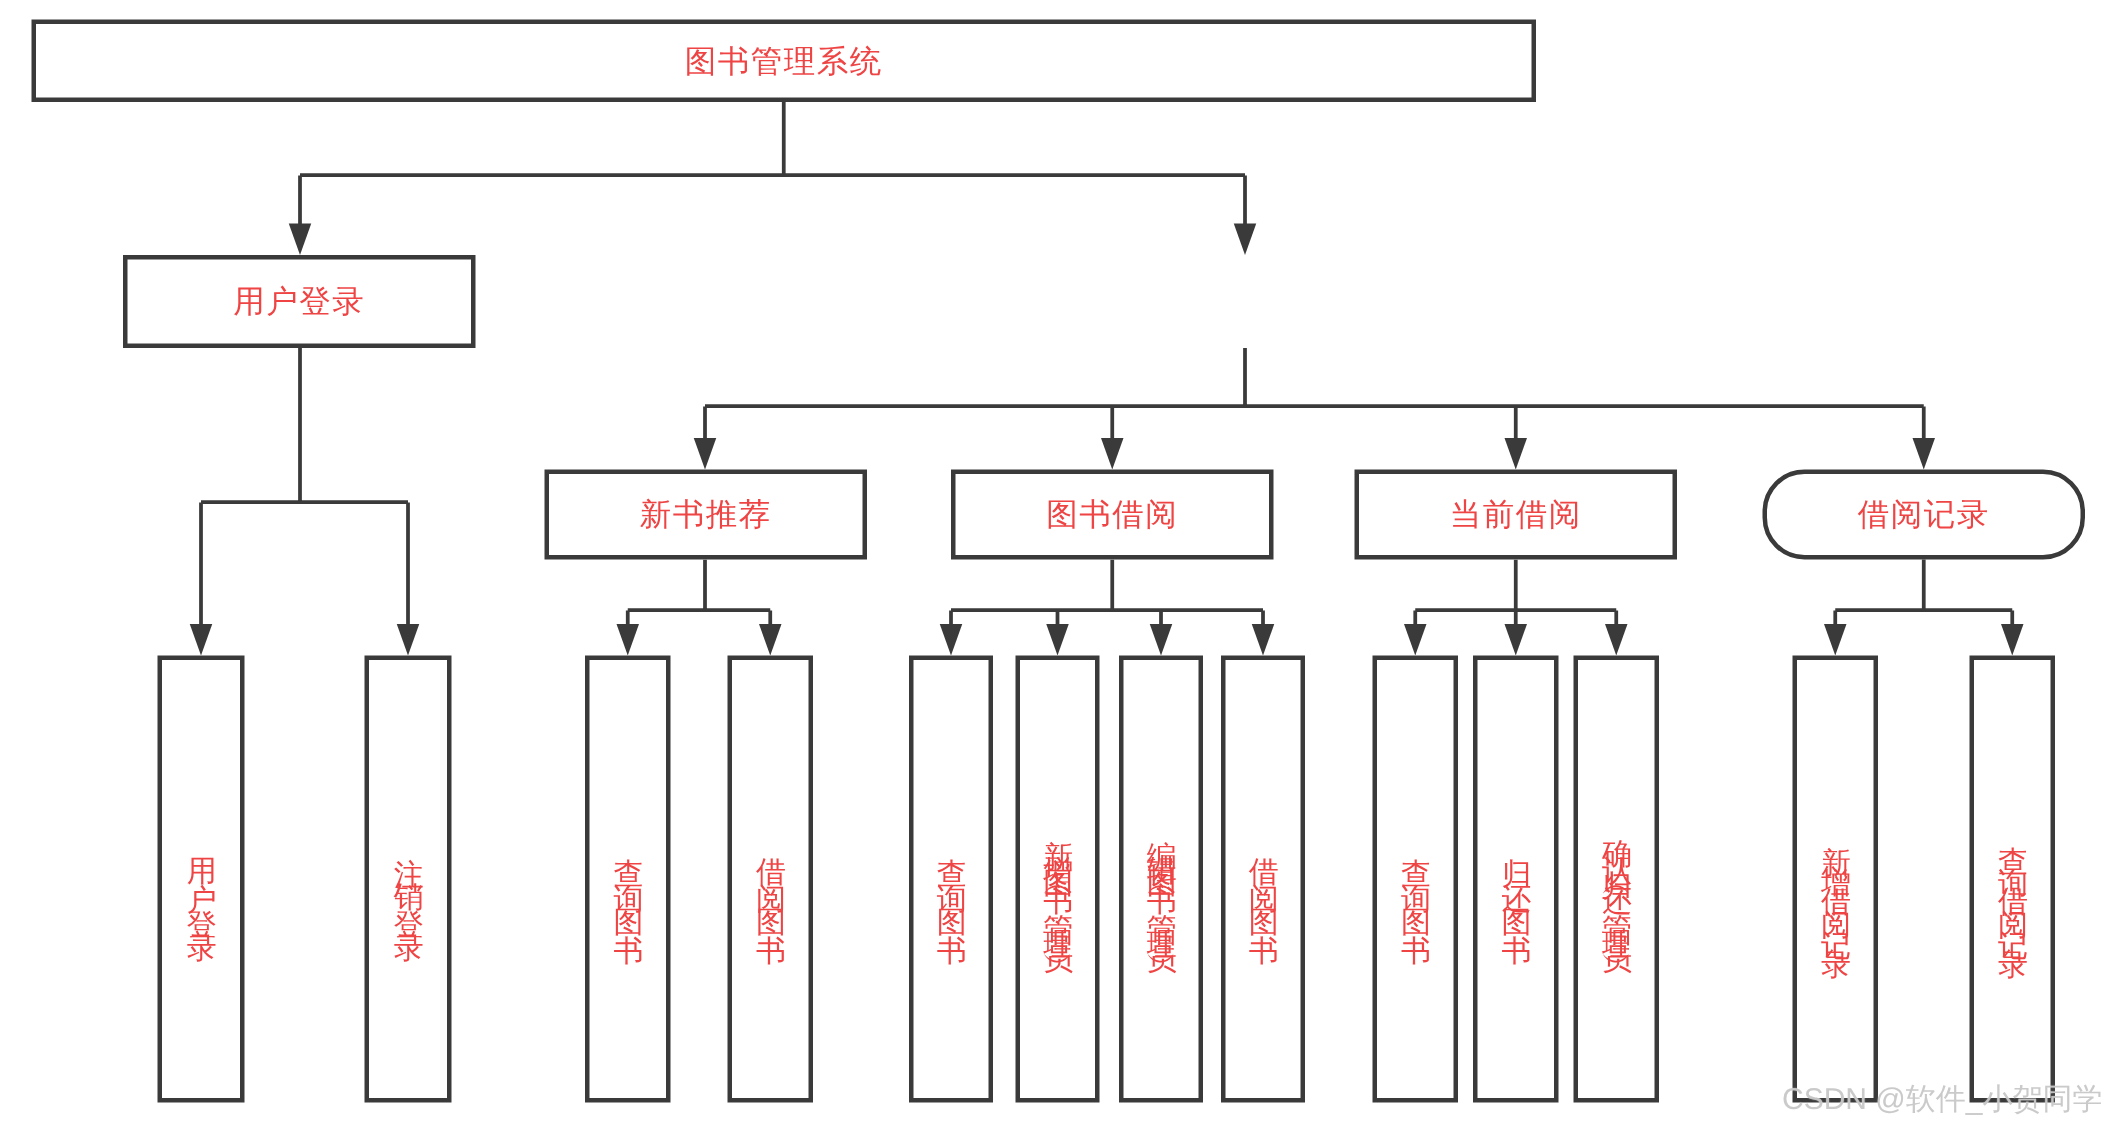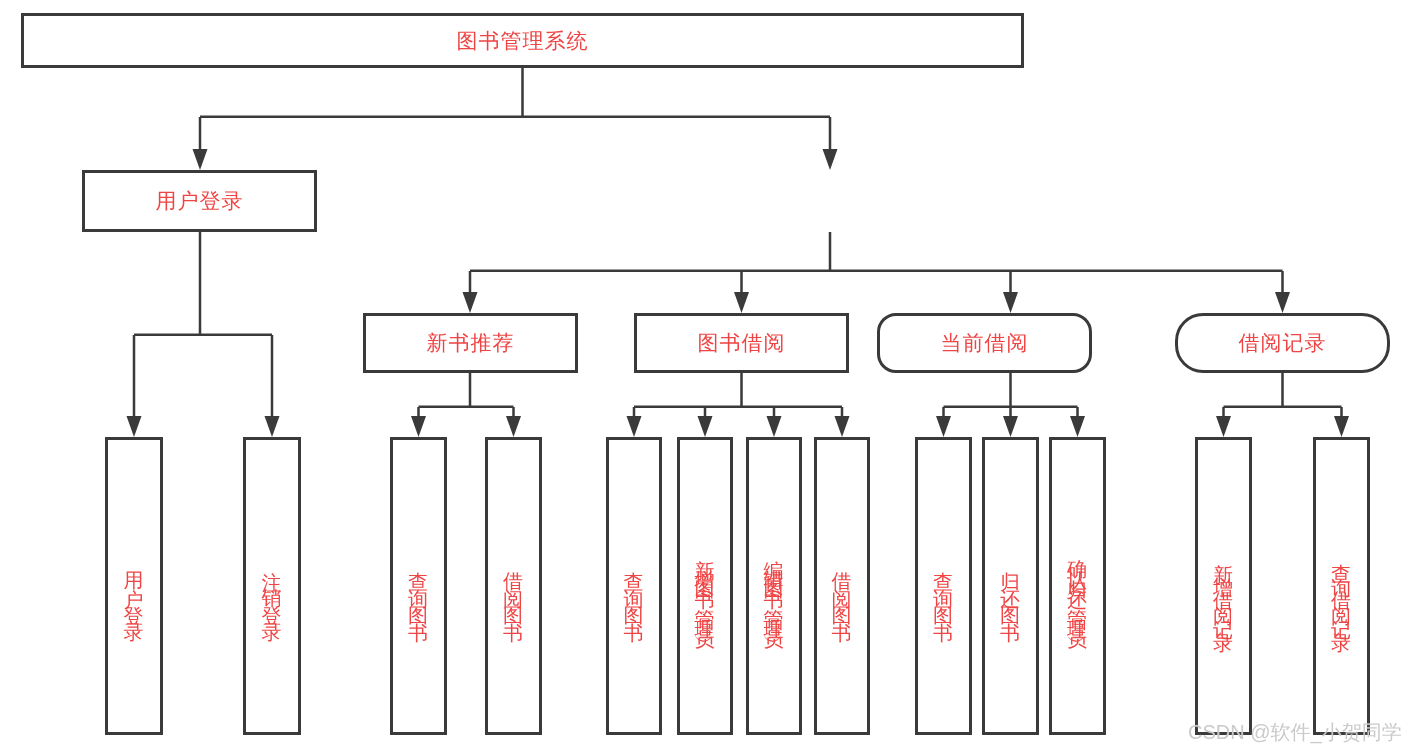--- a/index.html
+++ b/index.html
@@ -34,21 +34,21 @@
     font-size: 21px;
     letter-spacing: 1px;
   }
   .box.root   { left: 21px;  top: 13px;  width: 1003px; height: 55px; }
   .box.lv2    { top: 170px;  width: 235px; height: 62px; }
   .box.lv2.a  { left: 82px; }
   .box.lv2.b  { left: 712px; }
   .box.lv3    { top: 313px;  width: 215px; height: 60px; }
   .box.lv3.g1 { left: 363px; text-align: center; }
   .box.lv3.g2 { left: 634px; }
-  .box.lv3.g3 { left: 877px; border-radius: 19px; }
+  .box.lv3.g3 { left: 903px; }
   .box.lv3.g4 { left: 1175px; border-radius: 28px; }
   .box.leaf {
     top: 437px;
     height: 298px;
     font-size: 20px;
     writing-mode: vertical-rl;
     text-orientation: upright;
     line-height: 1;
   }
   .leaf.short  { letter-spacing: 17px; text-indent: 8px; }

